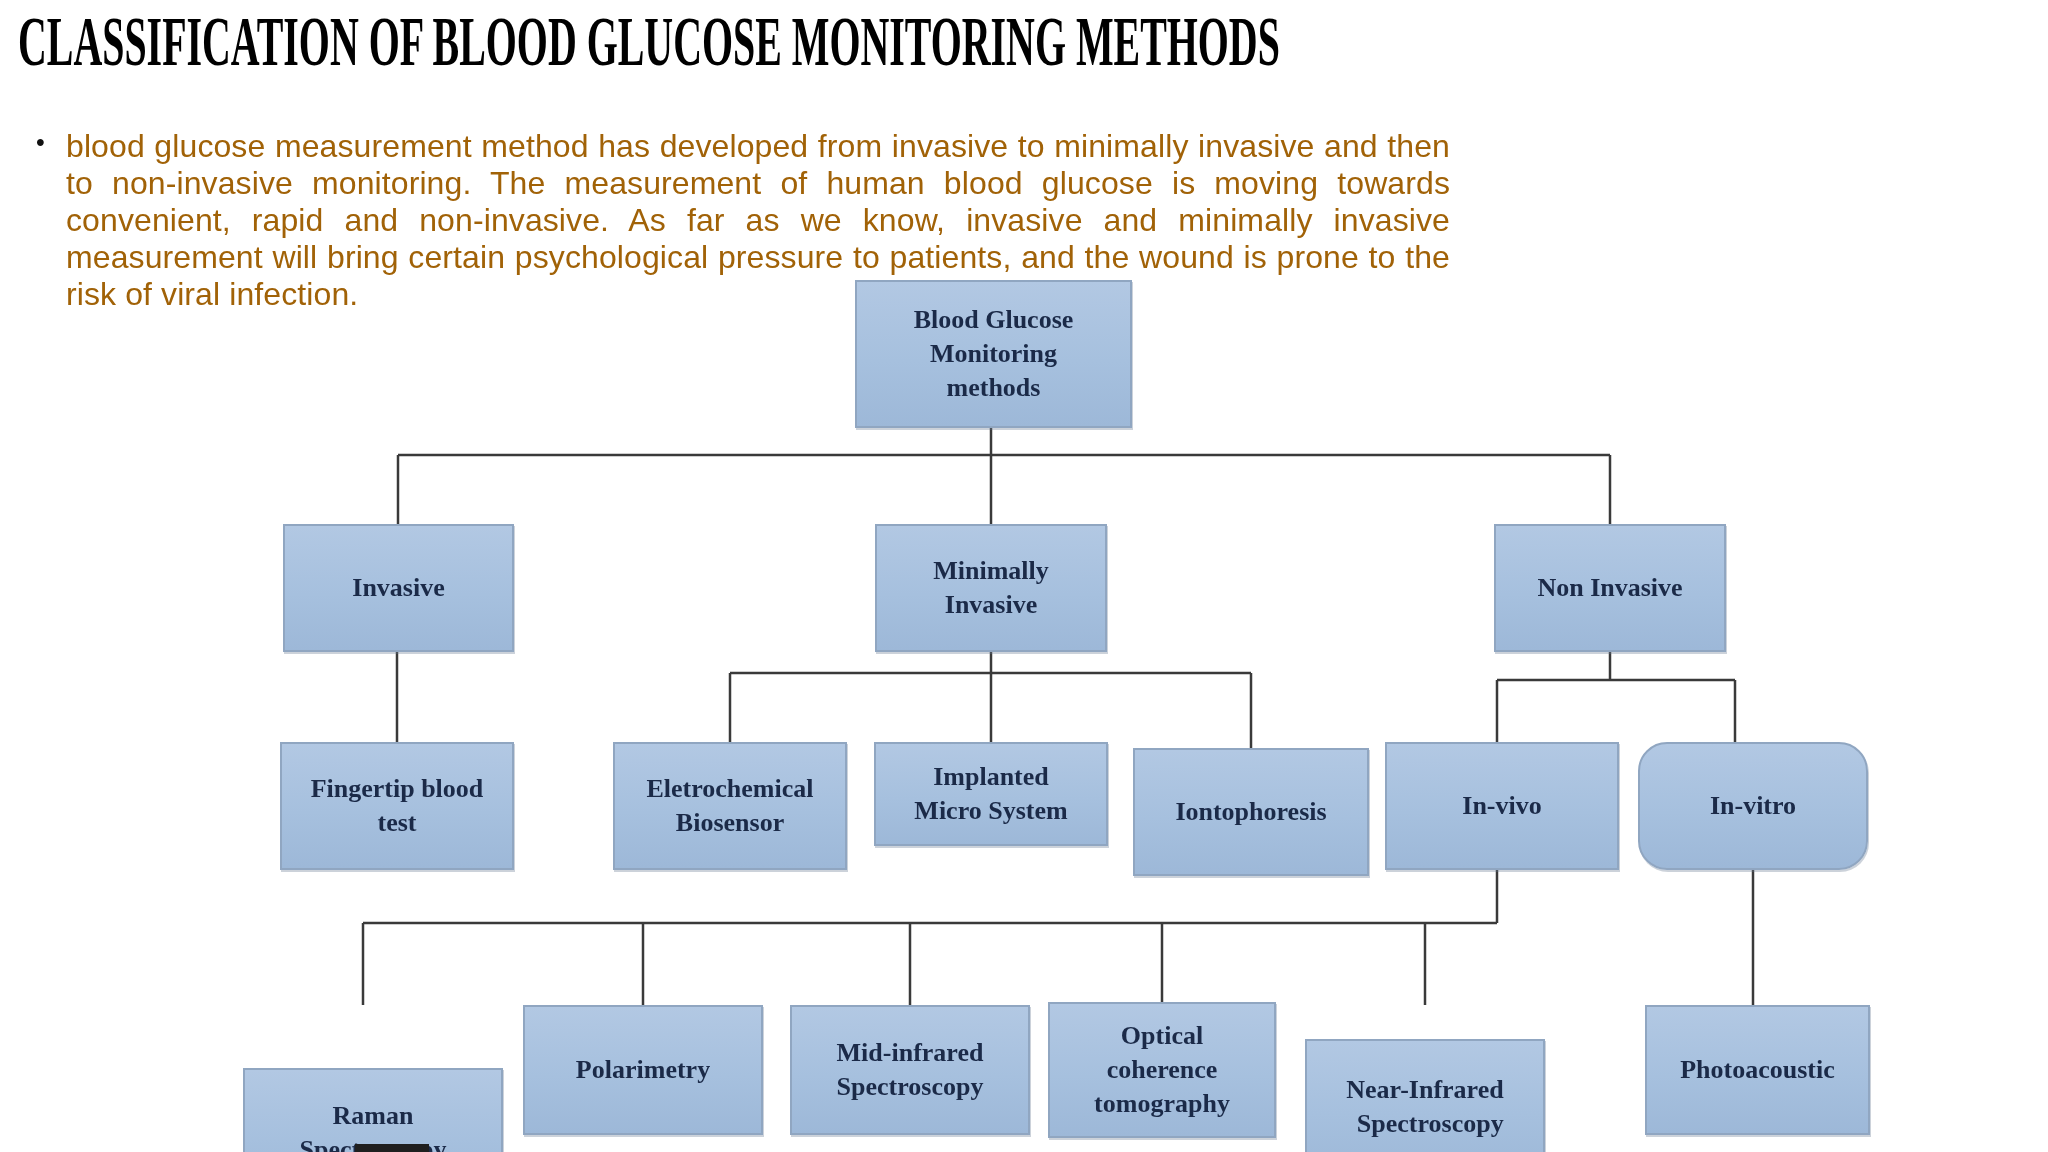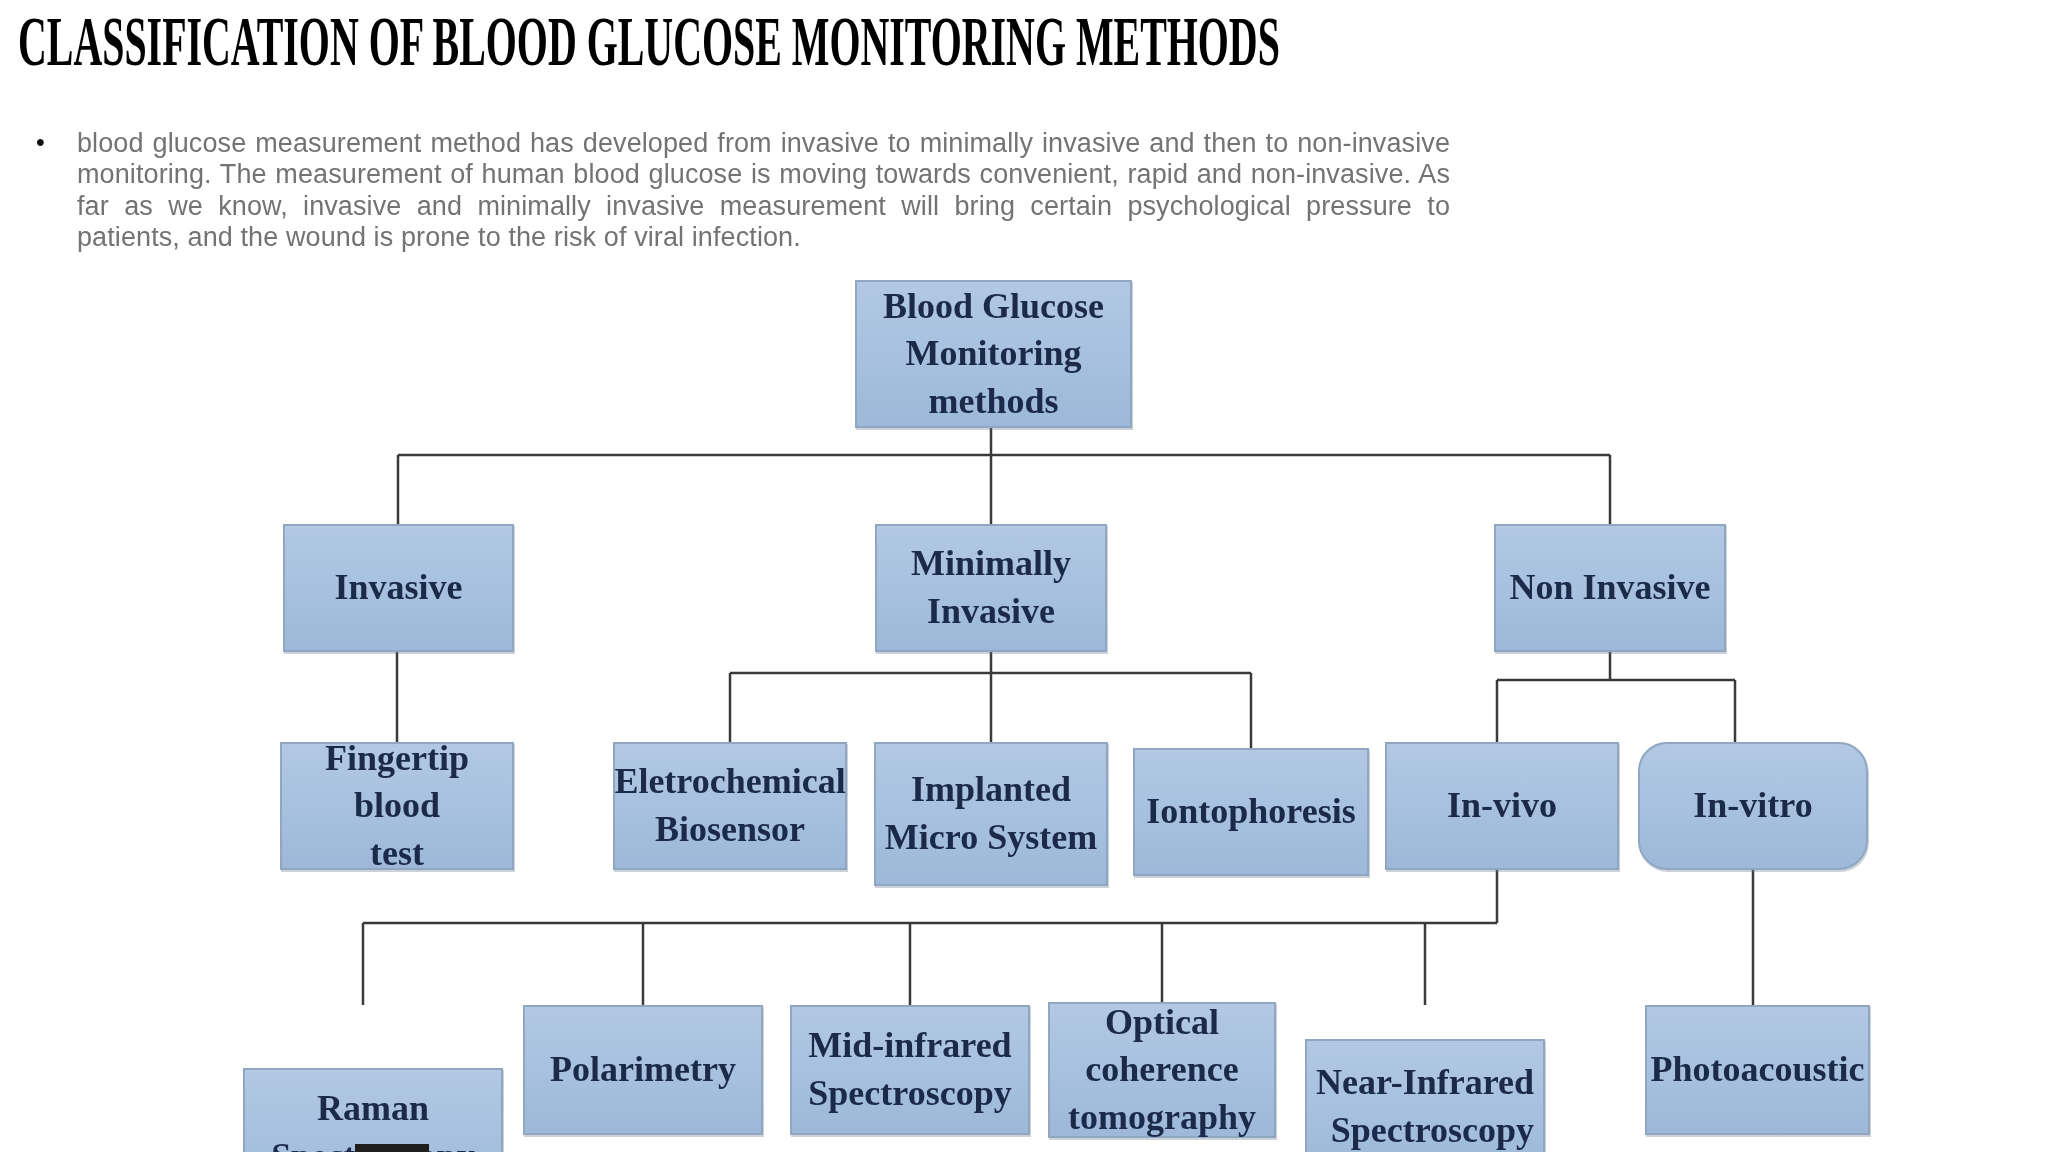--- a/index.html
+++ b/index.html
@@ -5,30 +5,30 @@
   html,body{margin:0;padding:0;background:#ffffff;}
   .slide{position:relative;width:2048px;height:1152px;background:#ffffff;overflow:hidden;
          font-family:"Liberation Sans",sans-serif;}
   
   .title{position:absolute;left:18px;top:2px;margin:0;color:#000;
          font-family:"Liberation Serif",serif;font-weight:700;font-size:70px;
          white-space:nowrap;transform:scaleX(0.57);transform-origin:0 0;letter-spacing:0;}
   
   .bullet-row{position:absolute;left:36px;top:128px;width:1414px;}
   .bullet-marker{position:absolute;left:0;top:0;font-size:25px;line-height:1.16;color:#111;}
-  .bullet-text{margin:0 0 0 41px;font-size:27px;line-height:1.16;color:#737373;
+  .bullet-text{margin:0 0 0 30px;font-size:32px;line-height:1.16;color:#a16207;
                text-align:justify;letter-spacing:0.1px;}
   
   .diagram{position:absolute;left:0;top:0;width:2048px;height:1152px;}
   .diagram svg{position:absolute;left:0;top:0;}
   .node{position:absolute;display:flex;align-items:center;justify-content:center;
         background:linear-gradient(180deg,#b2c8e3 0%,#a6c0de 55%,#9db8d8 100%);
         border:2px solid #90a6c1;box-shadow:1px 2px 0 rgba(110,125,150,0.35);
         box-sizing:border-box;text-align:center;
-        font-family:"Liberation Serif",serif;font-weight:600;font-size:36px;line-height:1.32;
+        font-family:"Liberation Serif",serif;font-weight:600;font-size:26px;line-height:1.32;
         color:#1b2a48;white-space:pre-line;}
   .edge-artifact{position:absolute;left:355px;top:1144px;width:74px;height:8px;background:#1f1f1f;}
 </style>
 </head>
 <body>
 
 <div class="slide">
   <h1 class="title">CLASSIFICATION OF BLOOD GLUCOSE MONITORING METHODS</h1>
 
   <div class="bullet-row">
@@ -66,21 +66,21 @@
 Monitoring
 methods</div>
       <div class="node" style="left: 283px; top: 524px; width: 231px; height: 128px;">Invasive</div>
       <div class="node" style="left: 875px; top: 524px; width: 232px; height: 128px;">Minimally
 Invasive</div>
       <div class="node" style="left: 1494px; top: 524px; width: 232px; height: 128px;">Non Invasive</div>
       <div class="node" style="left: 280px; top: 742px; width: 234px; height: 128px;">Fingertip blood
 test</div>
       <div class="node" style="left: 613px; top: 742px; width: 234px; height: 128px; text-align: center;">Eletrochemical
 Biosensor</div>
-      <div class="node" style="left: 874px; top: 742px; width: 234px; height: 144px;">Implanted
+      <div class="node" style="left: 874px; top: 742px; width: 234px; height: 104px;">Implanted
 Micro System</div>
       <div class="node" style="left: 1133px; top: 748px; width: 236px; height: 128px; text-align: center;">Iontophoresis</div>
       <div class="node" style="left: 1385px; top: 742px; width: 234px; height: 128px;">In-vivo</div>
       <div class="node" style="left: 1638px; top: 742px; width: 230px; height: 128px; border-radius: 29px;">In-vitro</div>
       <div class="node" style="left: 243px; top: 1060px; width: 260px; height: 130px; margin-top: 8px;">Raman
 Spectroscopy</div>
       <div class="node" style="left: 523px; top: 1005px; width: 240px; height: 130px;">Polarimetry</div>
       <div class="node" style="left: 790px; top: 1005px; width: 240px; height: 130px;">Mid-infrared
 Spectroscopy</div>
       <div class="node" style="left: 1048px; top: 1002px; width: 228px; height: 136px;">Optical

